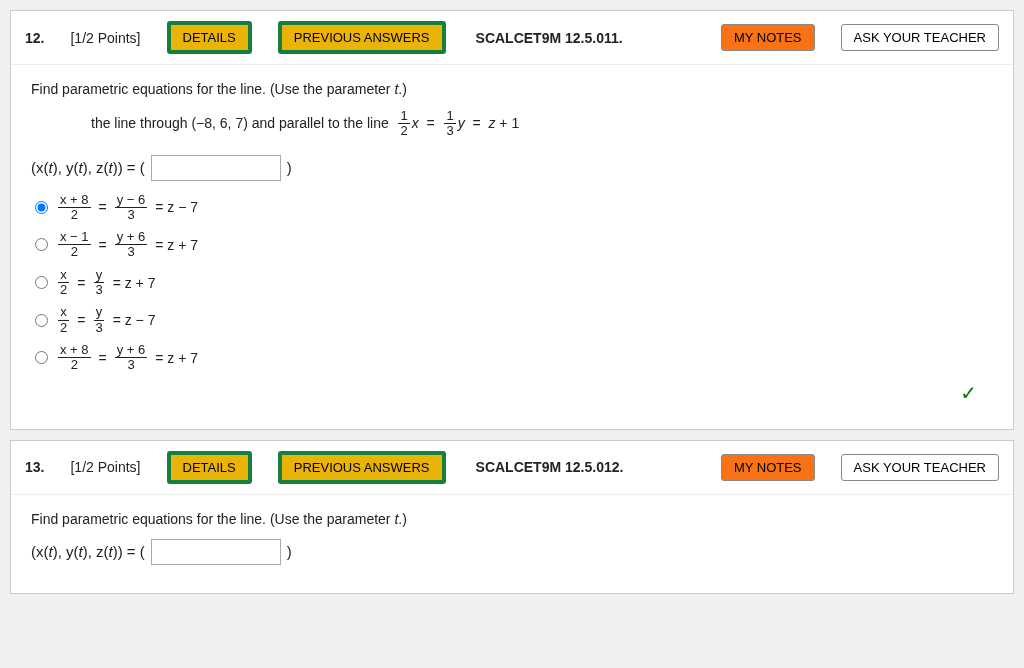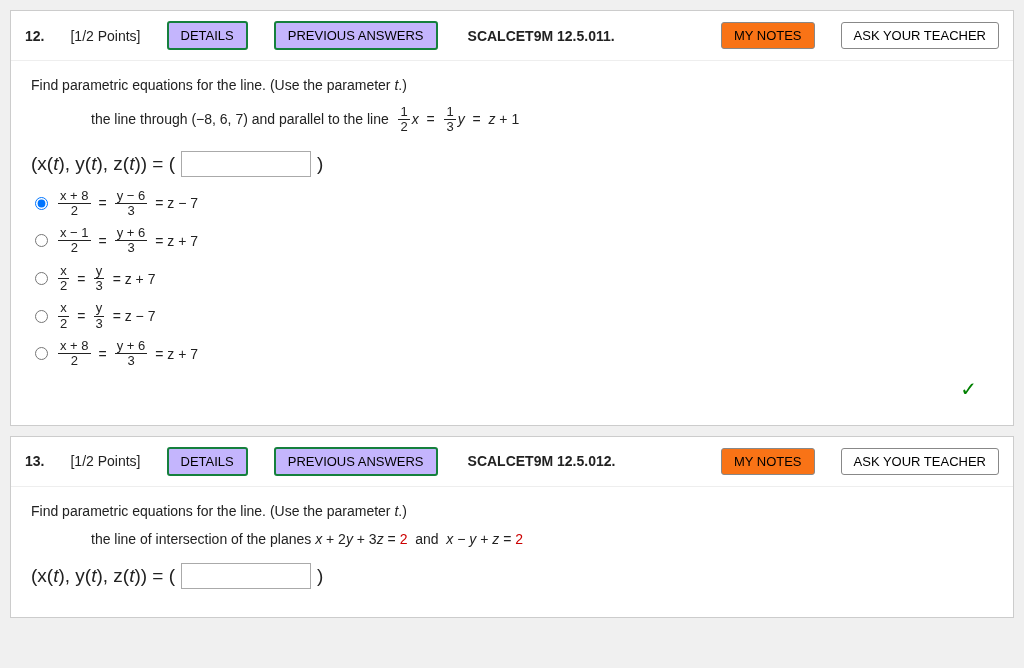--- a/index.html
+++ b/index.html
@@ -22,22 +22,22 @@
       gap: 26px;
       background: #fff;
       border-bottom: 1px solid #eee;
     }
     .question-number {
       font-weight: bold;
       font-size: 14px;
       white-space: nowrap;
     }
     .btn {
-      border: 2px solid #15803d;
-      background: #c4b5fd;
+      border: 4px solid #15803d;
+      background: #eab308;
       padding: 5px 12px;
       font-size: 13px;
       cursor: pointer;
       border-radius: 3px;
       white-space: nowrap;
     }
     .problem-code {
       font-weight: bold;
       font-size: 14px;
       margin-left: 4px;
@@ -62,21 +62,21 @@
       margin: 10px 0 16px 60px;
       font-size: 14px;
     }
     .answer-row {
       display: flex;
       align-items: center;
       gap: 6px;
       margin-bottom: 12px;
     }
     .paren-label {
-      font-size: 19px;
+      font-size: 15px;
     }
     .answer-input {
       border: 1px solid #aaa;
       padding: 4px 8px;
       width: 130px;
       font-size: 14px;
     }
     .find-symmetric {
       margin: 14px 0 10px 0;
       font-size: 14px;
@@ -266,27 +266,19 @@
     <button class="btn">PREVIOUS ANSWERS</button>
     <span class="problem-code">SCALCET9M 12.5.012.</span>
     <div class="spacer"></div>
     <button class="btn btn-my-notes">MY NOTES</button>
     <button class="btn btn-ask-teacher">ASK YOUR TEACHER</button>
   </div>
   <div class="question-body">
     <div class="find-text">
       <span>Find parametric equations for the line. (Use the parameter </span><span class="italic">t</span><span>.)</span>
     </div>
-    <div class="math-line">
-      the line of intersection of the planes
-      <span class="italic">x</span> + 2<span class="italic">y</span> + 3<span class="italic">z</span> =
-      <span style="color:#c00;"> 2</span>
-      &nbsp;and&nbsp;
-      <span class="italic">x</span> − <span class="italic">y</span> + <span class="italic">z</span> =
-      <span style="color:#c00;"> 2</span>
-    </div>
     <div class="answer-row">
       <span class="paren-label">(x(<span class="italic">t</span>), y(<span class="italic">t</span>), z(<span class="italic">t</span>)) = (</span>
       <input class="answer-input" type="text" style="">
       <span class="paren-label">)</span>
     </div>
   </div>
 </div>
 
 </body></html>

